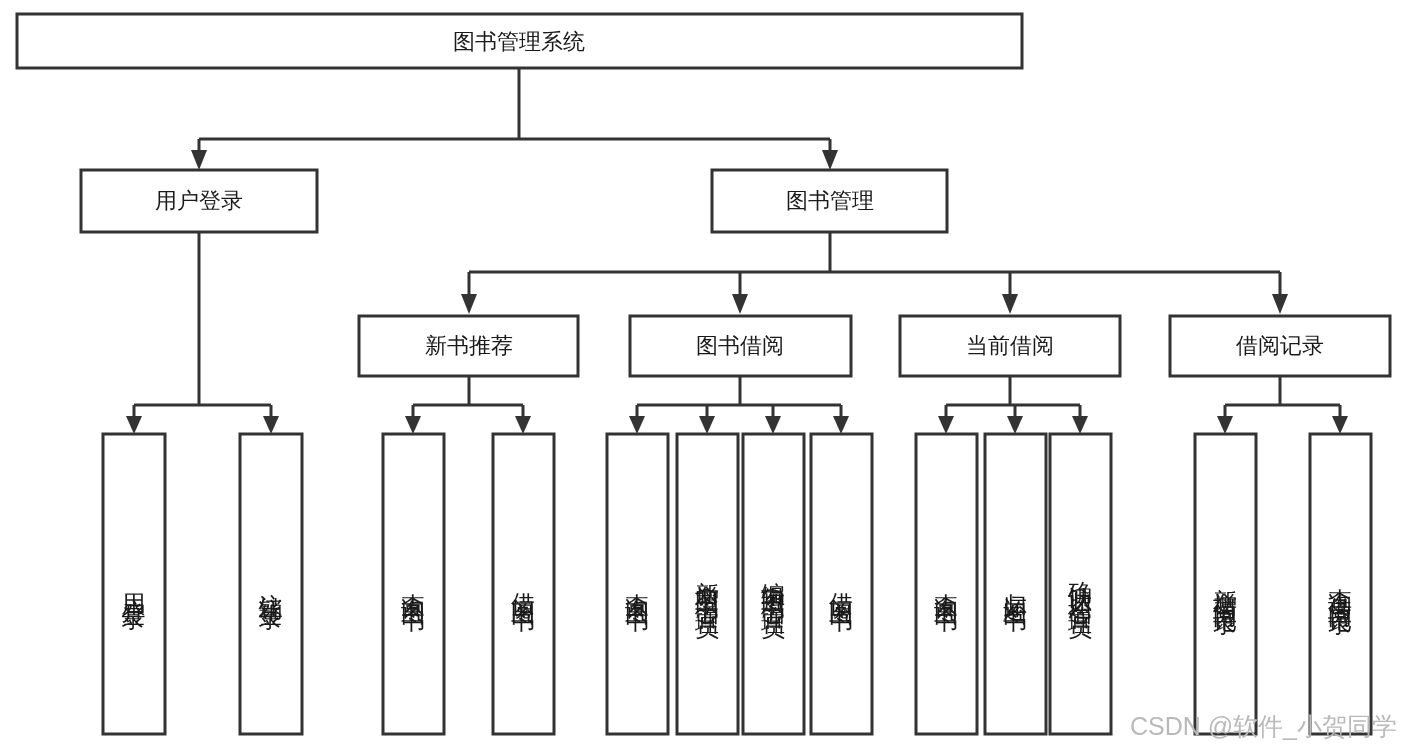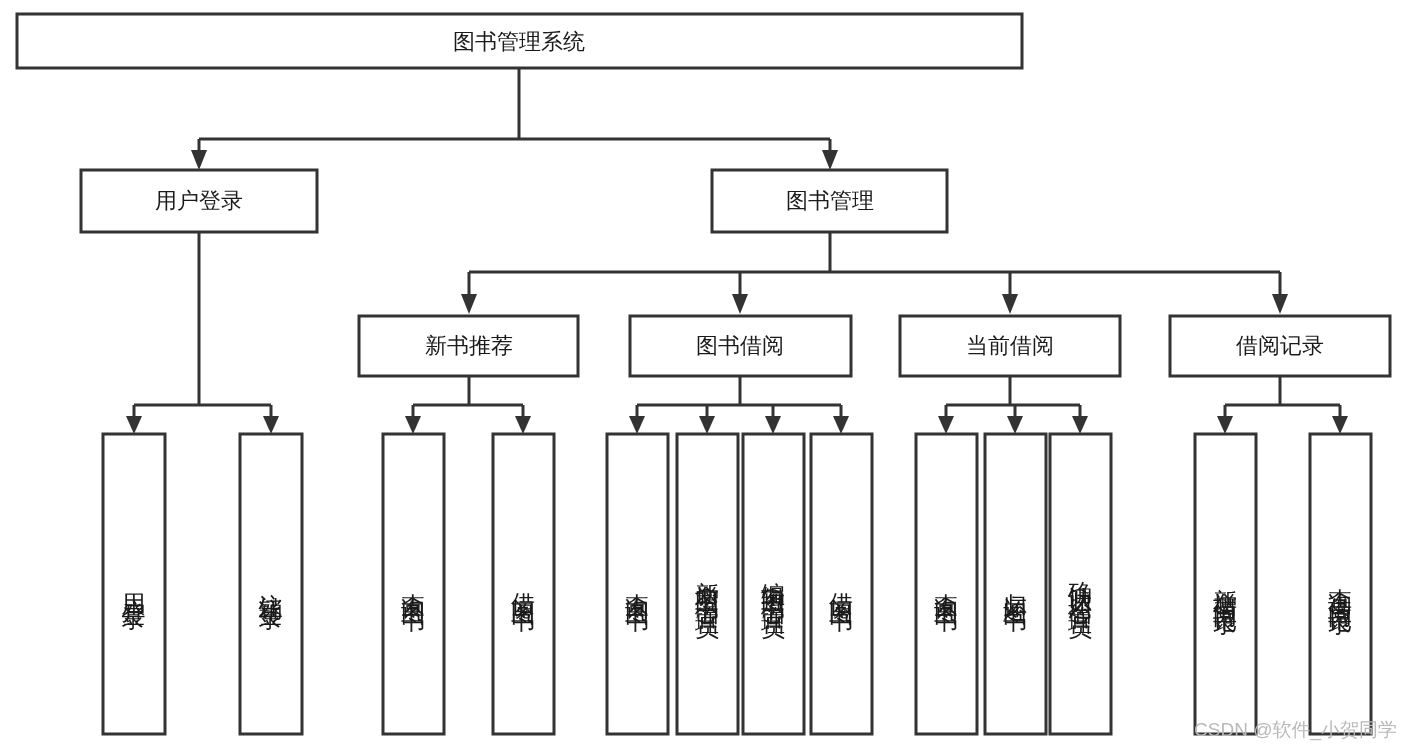--- a/index.html
+++ b/index.html
@@ -25,21 +25,21 @@
     writing-mode:vertical-rl;
     text-orientation:upright;
     font-family:"Liberation Sans","DejaVu Sans",sans-serif;
     font-size:24px;line-height:1.05;color:#1a1a1a;
     letter-spacing:5px;
     text-align:center;
   }
   .watermark{
     position:absolute;right:8px;bottom:4px;
     font-family:"Liberation Sans","DejaVu Sans",sans-serif;
-    font-size:19px;color:#b9b9b9;white-space:nowrap;
+    font-size:25px;color:#b9b9b9;white-space:nowrap;
     pointer-events:none;
   }
 </style>
 </head>
 <body>
 
 <svg id="diagram" viewBox="0 0 1405 747">
 
   <g>
     <path class="edge" d="M519,68 L519,139"></path>

